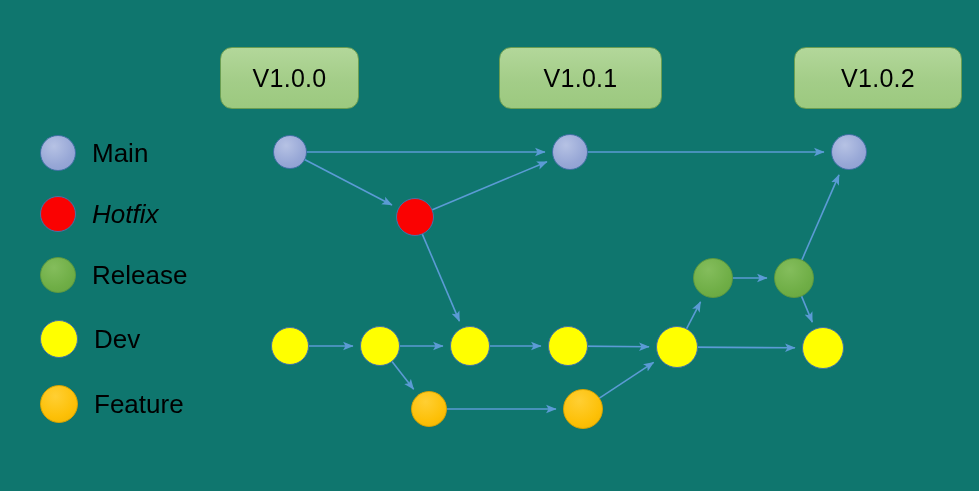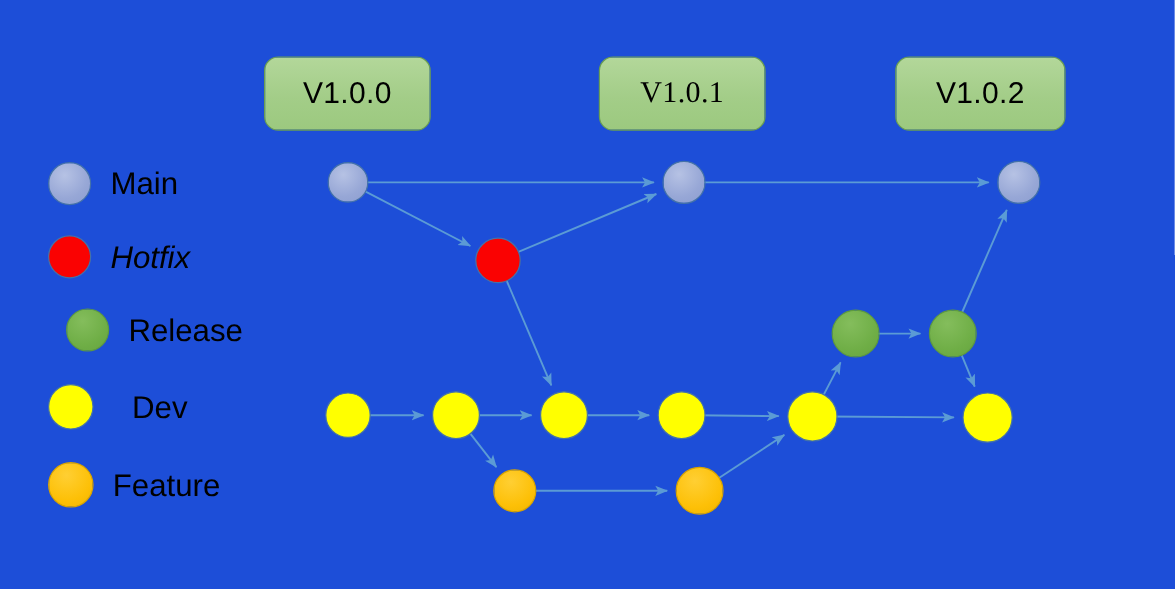--- a/index.html
+++ b/index.html
@@ -7,21 +7,21 @@
     padding: 0;
     background: #ffffff;
   }
   body {
     font-family: "Liberation Sans", sans-serif;
   }
   #canvas {
     position: relative;
     width: 979px;
     height: 491px;
-    background: #1d4ed8;
+    background: #0f766e;
     overflow: hidden;
   }
   #edges {
     position: absolute;
     left: 0;
     top: 0;
     width: 979px;
     height: 491px;
     pointer-events: none;
   }
@@ -107,22 +107,22 @@
         <line x1="592.1824994707306" y1="402.94345779590105" x2="653.6263649835947" y2="362.4166528831609" stroke="#5b9bd5" stroke-width="1.6" marker-end="url(#arrowhead)"></line>
         <line x1="682.3426373773275" y1="336.759945026789" x2="700.5107178192345" y2="301.9377908464673" stroke="#5b9bd5" stroke-width="1.6" marker-end="url(#arrowhead)"></line>
         <line x1="724" y1="278" x2="767" y2="278" stroke="#5b9bd5" stroke-width="1.6" marker-end="url(#arrowhead)"></line>
         <line x1="798.2101436055775" y1="288.16241559966994" x2="812.2832708221663" y2="322.132033019022" stroke="#5b9bd5" stroke-width="1.6" marker-end="url(#arrowhead)"></line>
         <line x1="798.400611036351" y1="267.91860017126857" x2="838.9986112810204" y2="174.91227233802593" stroke="#5b9bd5" stroke-width="1.6" marker-end="url(#arrowhead)"></line>
       </g>
   </svg>
 
   <div id="version-layer">
       <div class="version-box" style="left: 220px; top: 47px; width: 139px; height: 62px;">V1.0.0</div>
-      <div class="version-box" style="left: 499px; top: 47px; width: 139px; height: 62px; font-family: Liberation Serif, serif;">V1.0.1</div>
-      <div class="version-box" style="left: 746px; top: 47px; width: 142px; height: 62px;">V1.0.2</div>
+      <div class="version-box" style="left: 499px; top: 47px; width: 163px; height: 62px;">V1.0.1</div>
+      <div class="version-box" style="left: 794px; top: 47px; width: 168px; height: 62px;">V1.0.2</div>
     </div>
   <div id="node-layer">
       <div class="node node-main" style="left: 273px; top: 135px; width: 34px; height: 34px;"></div>
       <div class="node node-main" style="left: 552px; top: 134px; width: 36px; height: 36px;"></div>
       <div class="node node-main" style="left: 831px; top: 134px; width: 36px; height: 36px;"></div>
       <div class="node node-hotfix" style="left: 396px; top: 198px; width: 38px; height: 38px;"></div>
       <div class="node node-release" style="left: 693px; top: 258px; width: 40px; height: 40px;"></div>
       <div class="node node-release" style="left: 774px; top: 258px; width: 40px; height: 40px;"></div>
       <div class="node node-dev" style="left: 271px; top: 327px; width: 38px; height: 38px;"></div>
       <div class="node node-dev" style="left: 360px; top: 326px; width: 40px; height: 40px;"></div>
@@ -135,25 +135,25 @@
     </div>
   <div id="legend-layer">
       <div class="legend-item" style="left: 40px; top: 135px;">
         <span class="legend-swatch node-main" style="width: 36px; height: 36px;"></span>
         <span class="legend-label">Main</span>
       </div>
       <div class="legend-item" style="left: 40px; top: 196px; font-style: italic;">
         <span class="legend-swatch node-hotfix" style="width: 36px; height: 36px;"></span>
         <span class="legend-label">Hotfix</span>
       </div>
-      <div class="legend-item" style="left: 55px; top: 257px;">
+      <div class="legend-item" style="left: 40px; top: 257px;">
         <span class="legend-swatch node-release" style="width: 36px; height: 36px;"></span>
         <span class="legend-label"> Release</span>
       </div>
-      <div class="legend-item" style="left: 40px; top: 320px; gap: 16px;">
+      <div class="legend-item" style="left: 40px; top: 320px;">
         <span class="legend-swatch node-dev" style="width: 38px; height: 38px;"></span>
         <span class="legend-label">Dev</span>
       </div>
       <div class="legend-item" style="left: 40px; top: 385px; text-align: right;">
         <span class="legend-swatch node-feature" style="width: 38px; height: 38px;"></span>
         <span class="legend-label">Feature</span>
       </div>
     </div>
 
 </div>

